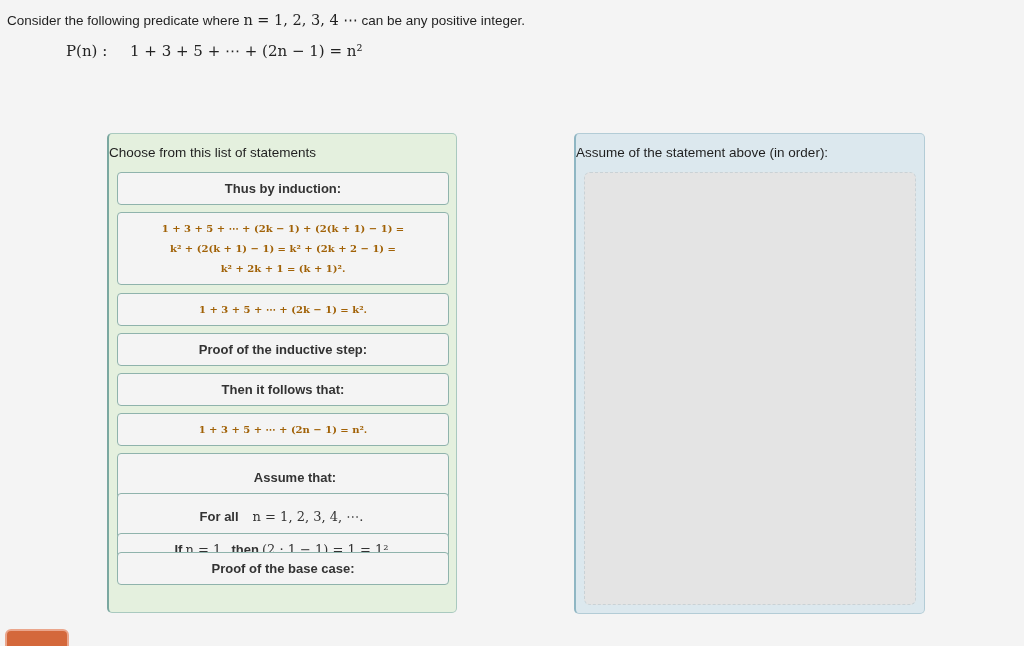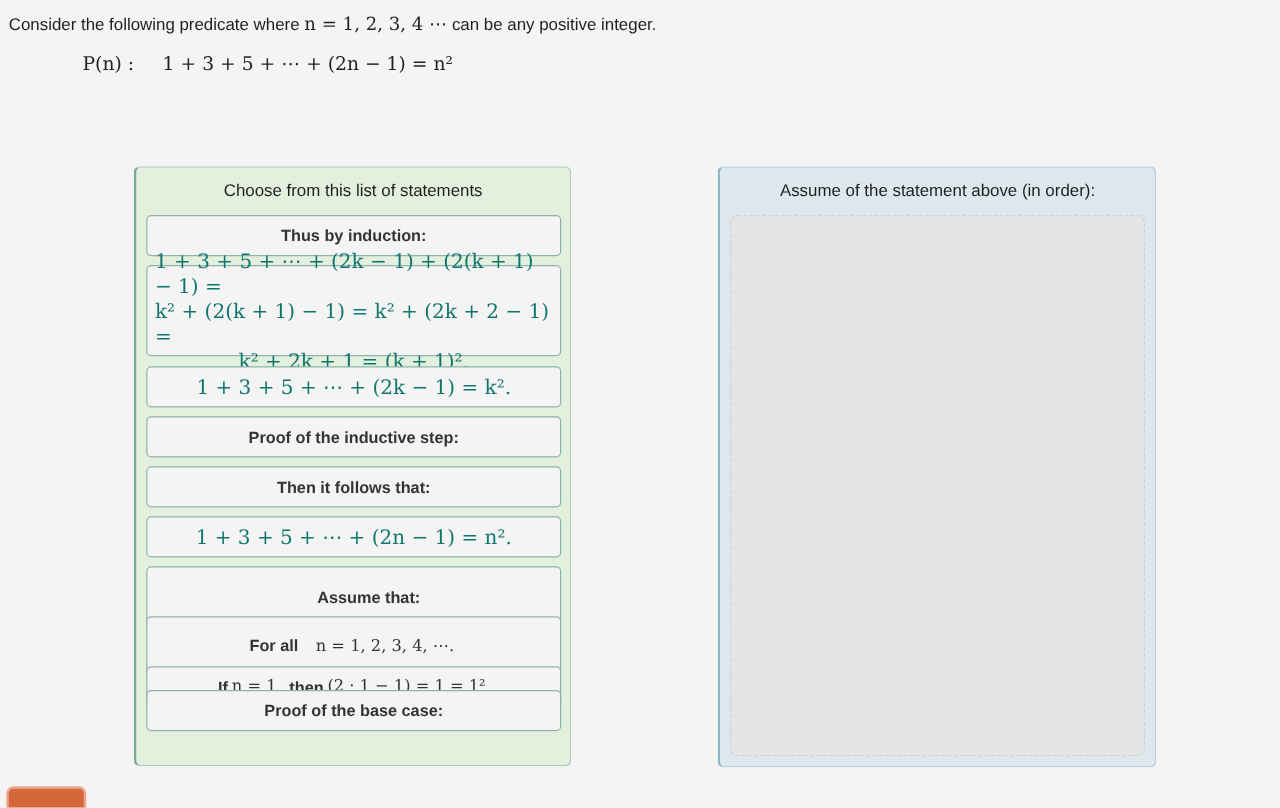--- a/index.html
+++ b/index.html
@@ -67,21 +67,21 @@
       top: 133px;
       width: 351px;
       height: 481px;
       background: #dce8ee;
       border: 1px solid #b3ccd6;
       border-left: 2px solid #8fb6c3;
       border-radius: 5px;
       box-sizing: border-box;
     }
     .panel-title {
-      text-align: center;
+      text-align: left;
       font-size: 13.5px;
       color: #1f1f1f;
       margin-top: 11px;
       height: 18px;
     }
     .tile {
       position: absolute;
       left: 8px;
       width: 332px;
       background: #f4f4f4;
@@ -91,24 +91,24 @@
       display: flex;
       align-items: center;
       justify-content: center;
       text-align: left;
       font-size: 13px;
       font-weight: bold;
       color: #333;
       cursor: grab;
     }
     .tile.mathtile {
-      font-weight: normal;
-      font-family: "DejaVu Serif", "Liberation Serif", serif;
-      font-size: 16px;
-      color: #0f766e;
+      font-weight: bold;
+      font-family: "DejaVu Serif", "Liberation Serif", serif;
+      font-size: 10px;
+      color: #a16207;
     }
     .tile .m {
       font-family: "DejaVu Serif", "Liberation Serif", serif;
       font-weight: normal;
       font-size: 13px;
       margin: 0 3px;
     }
     .tile.multi {
       line-height: 20px;
       padding: 4px 6px;

